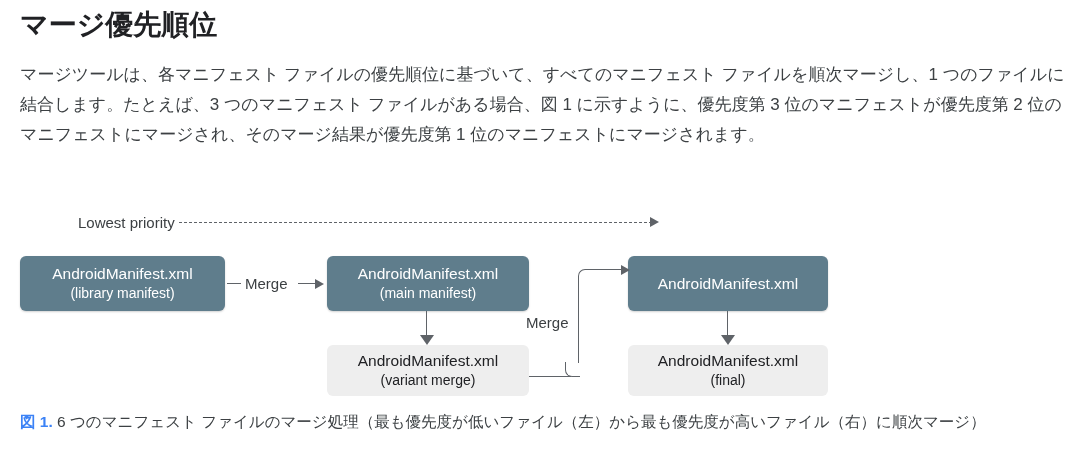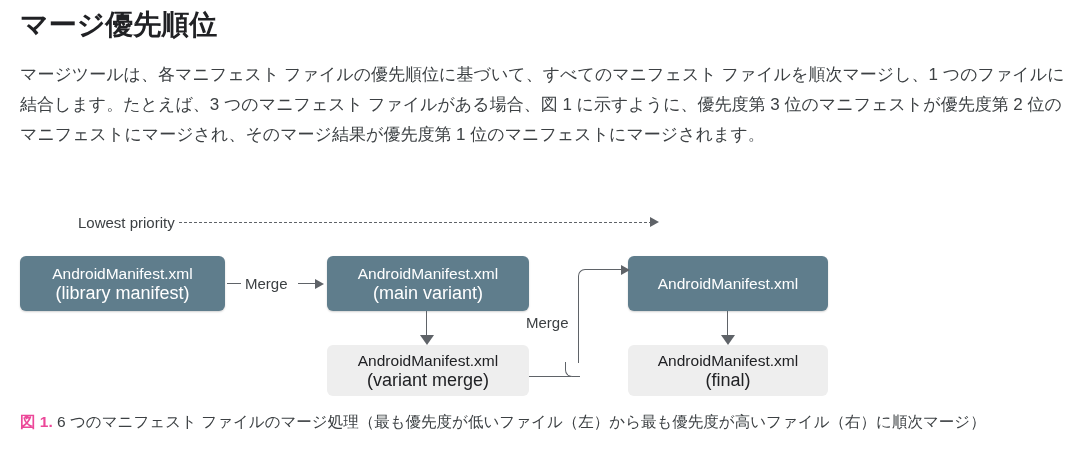--- a/index.html
+++ b/index.html
@@ -103,21 +103,21 @@
     align-items: center;
     justify-content: center;
     text-align: center;
   }
   .node .node-title {
     font-size: 15.5px;
     line-height: 20px;
     white-space: nowrap;
   }
   .node .node-sub {
-    font-size: 18px;
+    font-size: 14px;
     line-height: 19px;
     white-space: nowrap;
   }
   .node.teal {
     background: #5f7d8c;
     color: #ffffff;
     box-shadow: 0 1px 2px rgba(0,0,0,0.18);
   }
   .node.grey {
     background: #eeeeee;
@@ -211,21 +211,21 @@
     left: 20px;
     top: 409px;
     width: 1055px;
     font-size: 15.5px;
     line-height: 26px;
     color: #3c4043;
     margin: 0;
   }
   #figure-caption .caption-label {
     font-weight: bold;
-    color: #ec4899;
+    color: #3b82f6;
   }
 </style>
 </head>
 <body>
 
 <div class="page">
 
   <h1 id="page-title">マージ優先順位</h1>
 
   <p id="intro-paragraph">マージツールは、各マニフェスト ファイルの優先順位に基づいて、すべてのマニフェスト ファイルを順次マージし、1 つのファイルに結合します。たとえば、3 つのマニフェスト ファイルがある場合、図 1 に示すように、優先度第 3 位のマニフェストが優先度第 2 位のマニフェストにマージされ、そのマージ結果が優先度第 1 位のマニフェストにマージされます。</p>
@@ -245,21 +245,21 @@
 
     <div class="conn-merge1">
       <span class="seg-left"></span>
       <span class="lbl">Merge</span>
       <span class="seg-right"></span>
       <span class="head"></span>
     </div>
 
     <div class="node teal" id="node-main">
       <span class="node-title">AndroidManifest.xml</span>
-      <span class="node-sub">(main variant)</span>
+      <span class="node-sub">(main manifest)</span>
     </div>
 
     <div class="node teal" id="node-variant">
       <span class="node-title">AndroidManifest.xml</span>
     </div>
 
     <div class="arrow-down" id="arrow-main-partial">
       <span class="stem"></span>
       <span class="head"></span>
     </div>

